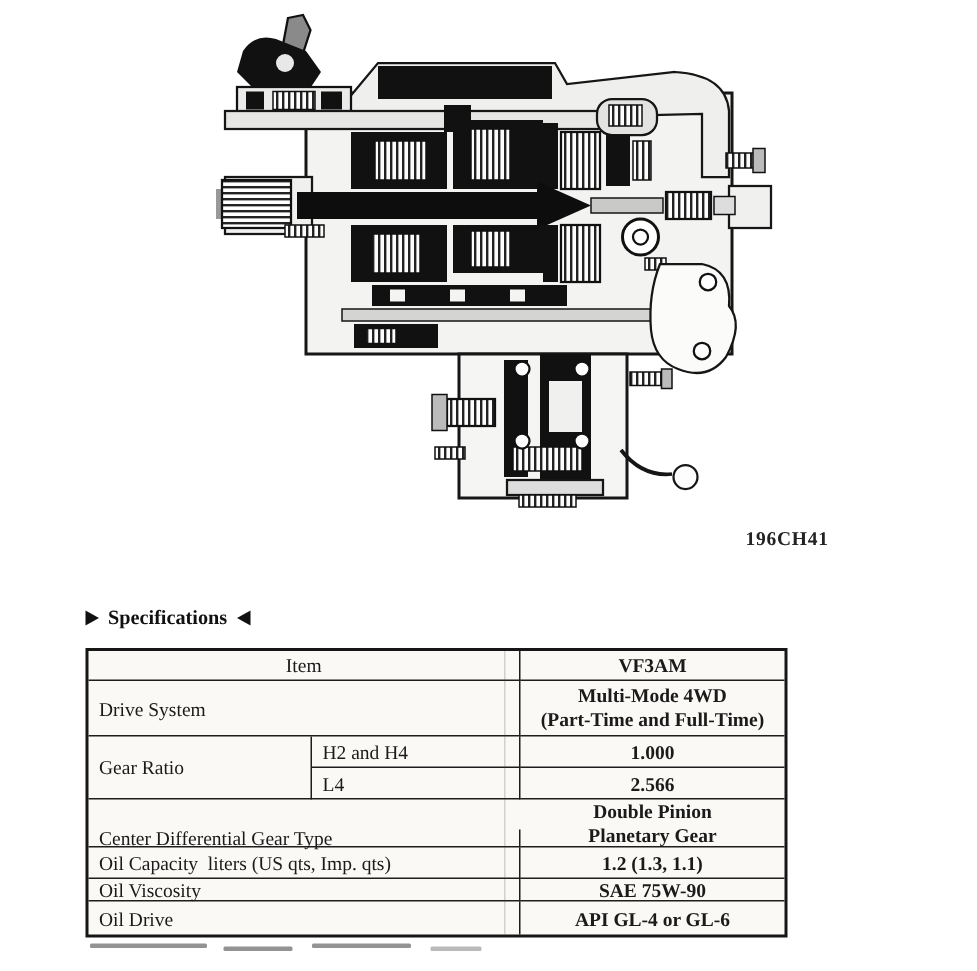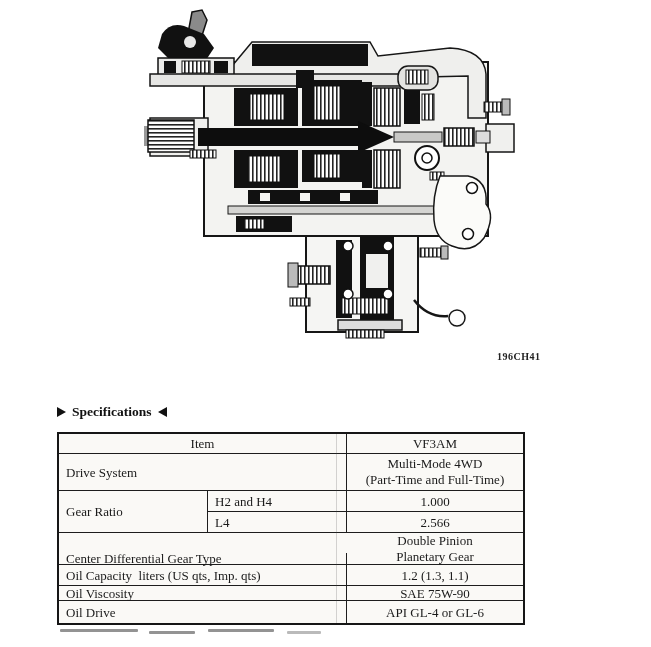--- a/index.html
+++ b/index.html
@@ -7,21 +7,21 @@
     width:651px;height:647px;overflow:hidden;background:#ffffff;
     font-family:"Liberation Serif", serif;color:#1a1a1a;position:relative;
   }
   .page{position:relative;width:651px;height:647px;background:#fff;}
 
   
   .figure{position:absolute;left:0;top:0;width:651px;height:390px;}
   .figure svg{display:block;}
   .figure-code{
     position:absolute;left:497px;top:351px;
-    font-size:10px;font-weight:bold;letter-spacing:.5px;color:#222;
+    font-size:13px;font-weight:bold;letter-spacing:.5px;color:#222;
   }
 
   
   .spec-heading{
     position:absolute;left:57px;top:403px;height:18px;
     display:flex;align-items:center;gap:6px;
     font-size:13.5px;font-weight:bold;color:#111;justify-content:flex-end;
   }
   .tri{width:0;height:0;display:inline-block;}
   .tri-right{border-left:9px solid #111;border-top:5px solid transparent;border-bottom:5px solid transparent;}
@@ -36,21 +36,21 @@
     grid-template-rows:20px 37px 21px 21px 32px 21px 15px 1fr;
   }
   .cell{
     box-sizing:border-box;
     border-right:1px solid #1d1d1d;border-bottom:1px solid #1d1d1d;
     display:flex;align-items:center;
     font-size:13px;line-height:15px;
     padding:0 7px;background:transparent;
     white-space:pre-wrap;
   }
-  .cell.val{justify-content:center;text-align:center;padding:0 3px;}
+  .cell.val{justify-content:center;text-align:center;padding:0 3px;font-weight:bold;}
   .cell.center{justify-content:center;text-align:center;}
   .cell.two-line{flex-direction:column;justify-content:center;line-height:16px;}
   .no-r{border-right:none;}
   .no-b{border-bottom:none;}
   .ghost-line{
     position:absolute;left:277px;top:0;bottom:0;width:1px;
     background:rgba(70,70,70,.22);pointer-events:none;
   }
 
   

